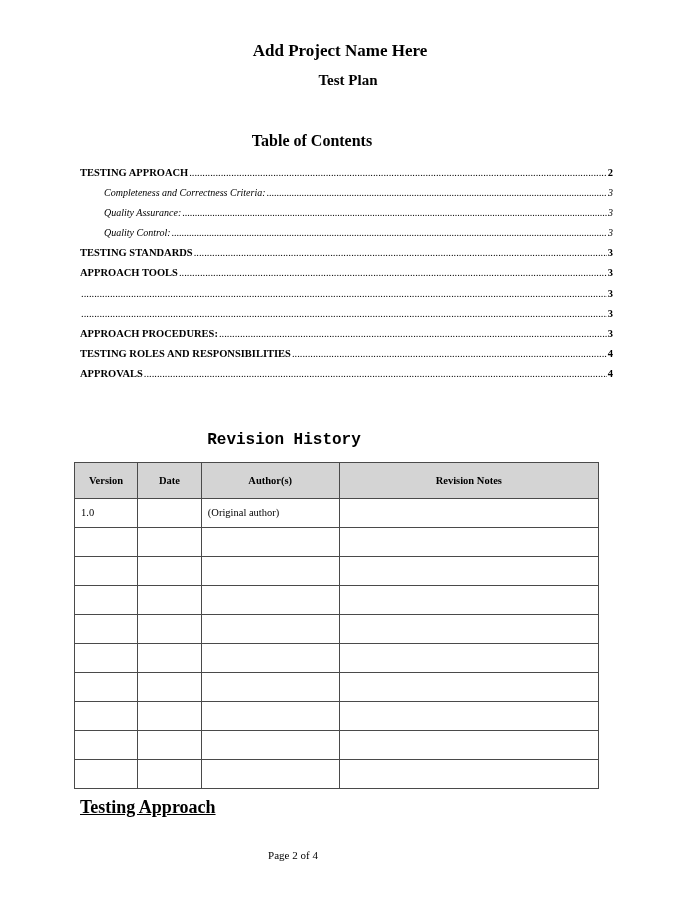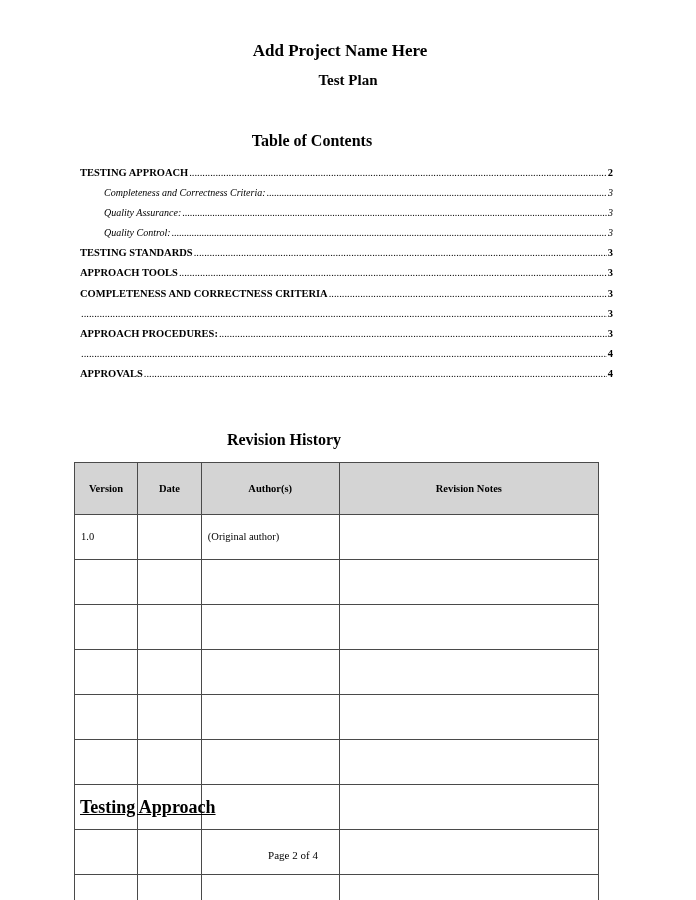--- a/index.html
+++ b/index.html
@@ -88,32 +88,33 @@
     }
     .rev-heading {
       position: absolute;
       top: 430px;
       left: 0;
       width: 568px;
       text-align: center;
       font-size: 16px;
       font-weight: bold;
       line-height: 20px;
+      font-family: Liberation Mono, monospace;
     }
     table.rev {
       position: absolute;
       top: 462px;
       left: 74px;
       width: 525px;
       border-collapse: collapse;
       font-size: 10.5px;
     }
     table.rev th, table.rev td {
       border: 1.3px solid #4a4a4a;
-      padding: 16px 6px;
+      padding: 8px 6px;
     }
     table.rev th {
       background: #d4d4d4;
       font-weight: bold;
       text-align: center;
       height: 19px;
       line-height: 14px;
     }
     table.rev td {
       height: 12px;
@@ -178,34 +179,34 @@
     <span class="toc-label">TESTING STANDARDS</span>
     <span class="toc-dots"></span>
     <span class="toc-page">3</span>
   </div>
   <div class="toc-entry lvl1">
     <span class="toc-label">APPROACH TOOLS</span>
     <span class="toc-dots"></span>
     <span class="toc-page">3</span>
   </div>
   <div class="toc-entry lvl1">
-    <span class="toc-label">COMPLETENESS AND CORRECTNESS CRITERIA</span>
     <span class="toc-dots"></span>
     <span class="toc-page">3</span>
   </div>
   <div class="toc-entry lvl1">
     <span class="toc-dots"></span>
     <span class="toc-page">3</span>
   </div>
   <div class="toc-entry lvl1">
     <span class="toc-label">APPROACH PROCEDURES:</span>
     <span class="toc-dots"></span>
     <span class="toc-page">3</span>
   </div>
   <div class="toc-entry lvl1">
+    <span class="toc-label">TESTING ROLES AND RESPONSIBILITIES</span>
     <span class="toc-dots"></span>
     <span class="toc-page">4</span>
   </div>
   <div class="toc-entry lvl1">
     <span class="toc-label">APPROVALS</span>
     <span class="toc-dots"></span>
     <span class="toc-page">4</span>
   </div>
 </div>
 

